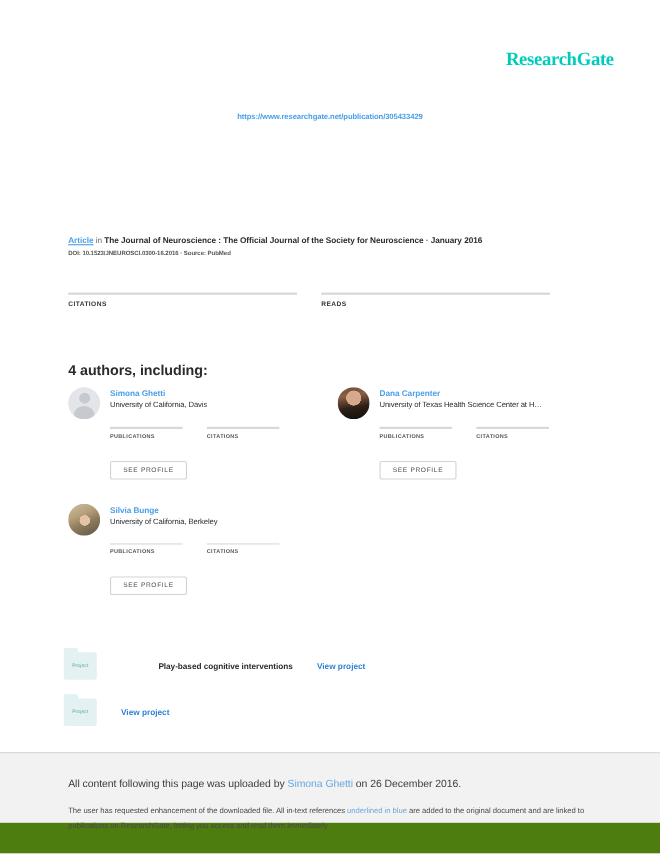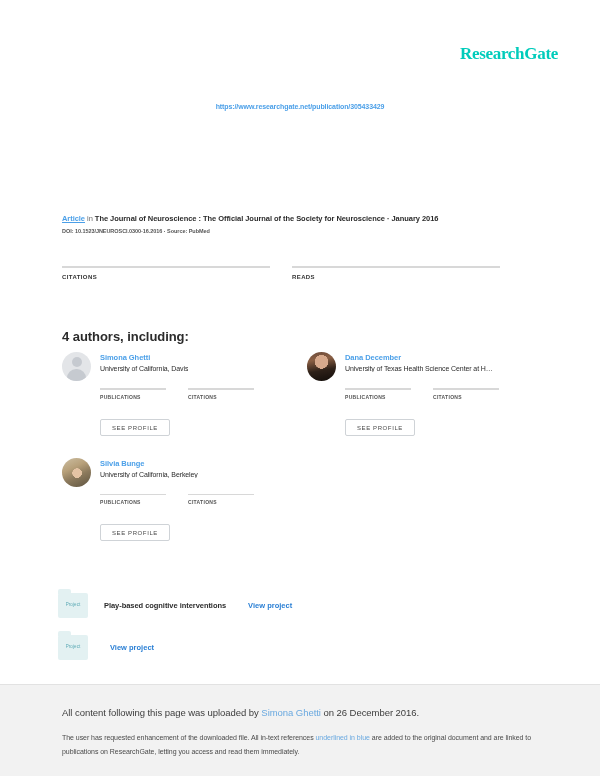--- a/index.html
+++ b/index.html
@@ -275,37 +275,38 @@
     font-size: 4.5px;
     color: #5aa9b4;
     letter-spacing: 0.1px;
   }
   .project-title {
     font-size: 7.5px;
     font-weight: bold;
     color: #2b2b2b;
     letter-spacing: -0.05px;
     white-space: nowrap;
+    margin-left: 40px;
   }
   .view-project {
     font-size: 7.5px;
     font-weight: bold;
     color: #2a7fd4;
     margin-left: 6px;
     text-decoration: none;
     white-space: nowrap;
     text-align: right;
   }
 
   
   .footer {
     position: absolute;
     left: 0; right: 0;
     top: 684px;
-    height: 92px;
+    height: 64px;
     background: #f2f2f2;
     border-top: 1px solid #e2e2e2;
   }
   .footer-line1 {
     position: absolute;
     left: 62px;
     top: 22px;
     font-size: 9.5px;
     color: #3c3c3c;
     letter-spacing: -0.05px;
@@ -389,21 +390,21 @@
               <div class="a-stat-value"></div>
             </div>
           </div>
           <div class="see-profile">SEE PROFILE</div>
         </div>
 
         <div class="author-card">
           <div class="author-top">
             <div class="avatar photo-a"></div>
             <div class="author-info">
-              <a class="author-name" href="#">Dana December</a>
+              <a class="author-name" href="#">Dana Carpenter</a>
               <div class="author-affil">University of Texas Health Science Center at H…</div>
             </div>
           </div>
           <div class="author-stats">
             <div class="a-stat">
               <div class="a-stat-rule"></div>
               <div class="a-stat-label">PUBLICATIONS</div>
               <div class="a-stat-value"></div>
             </div>
             <div class="a-stat">

